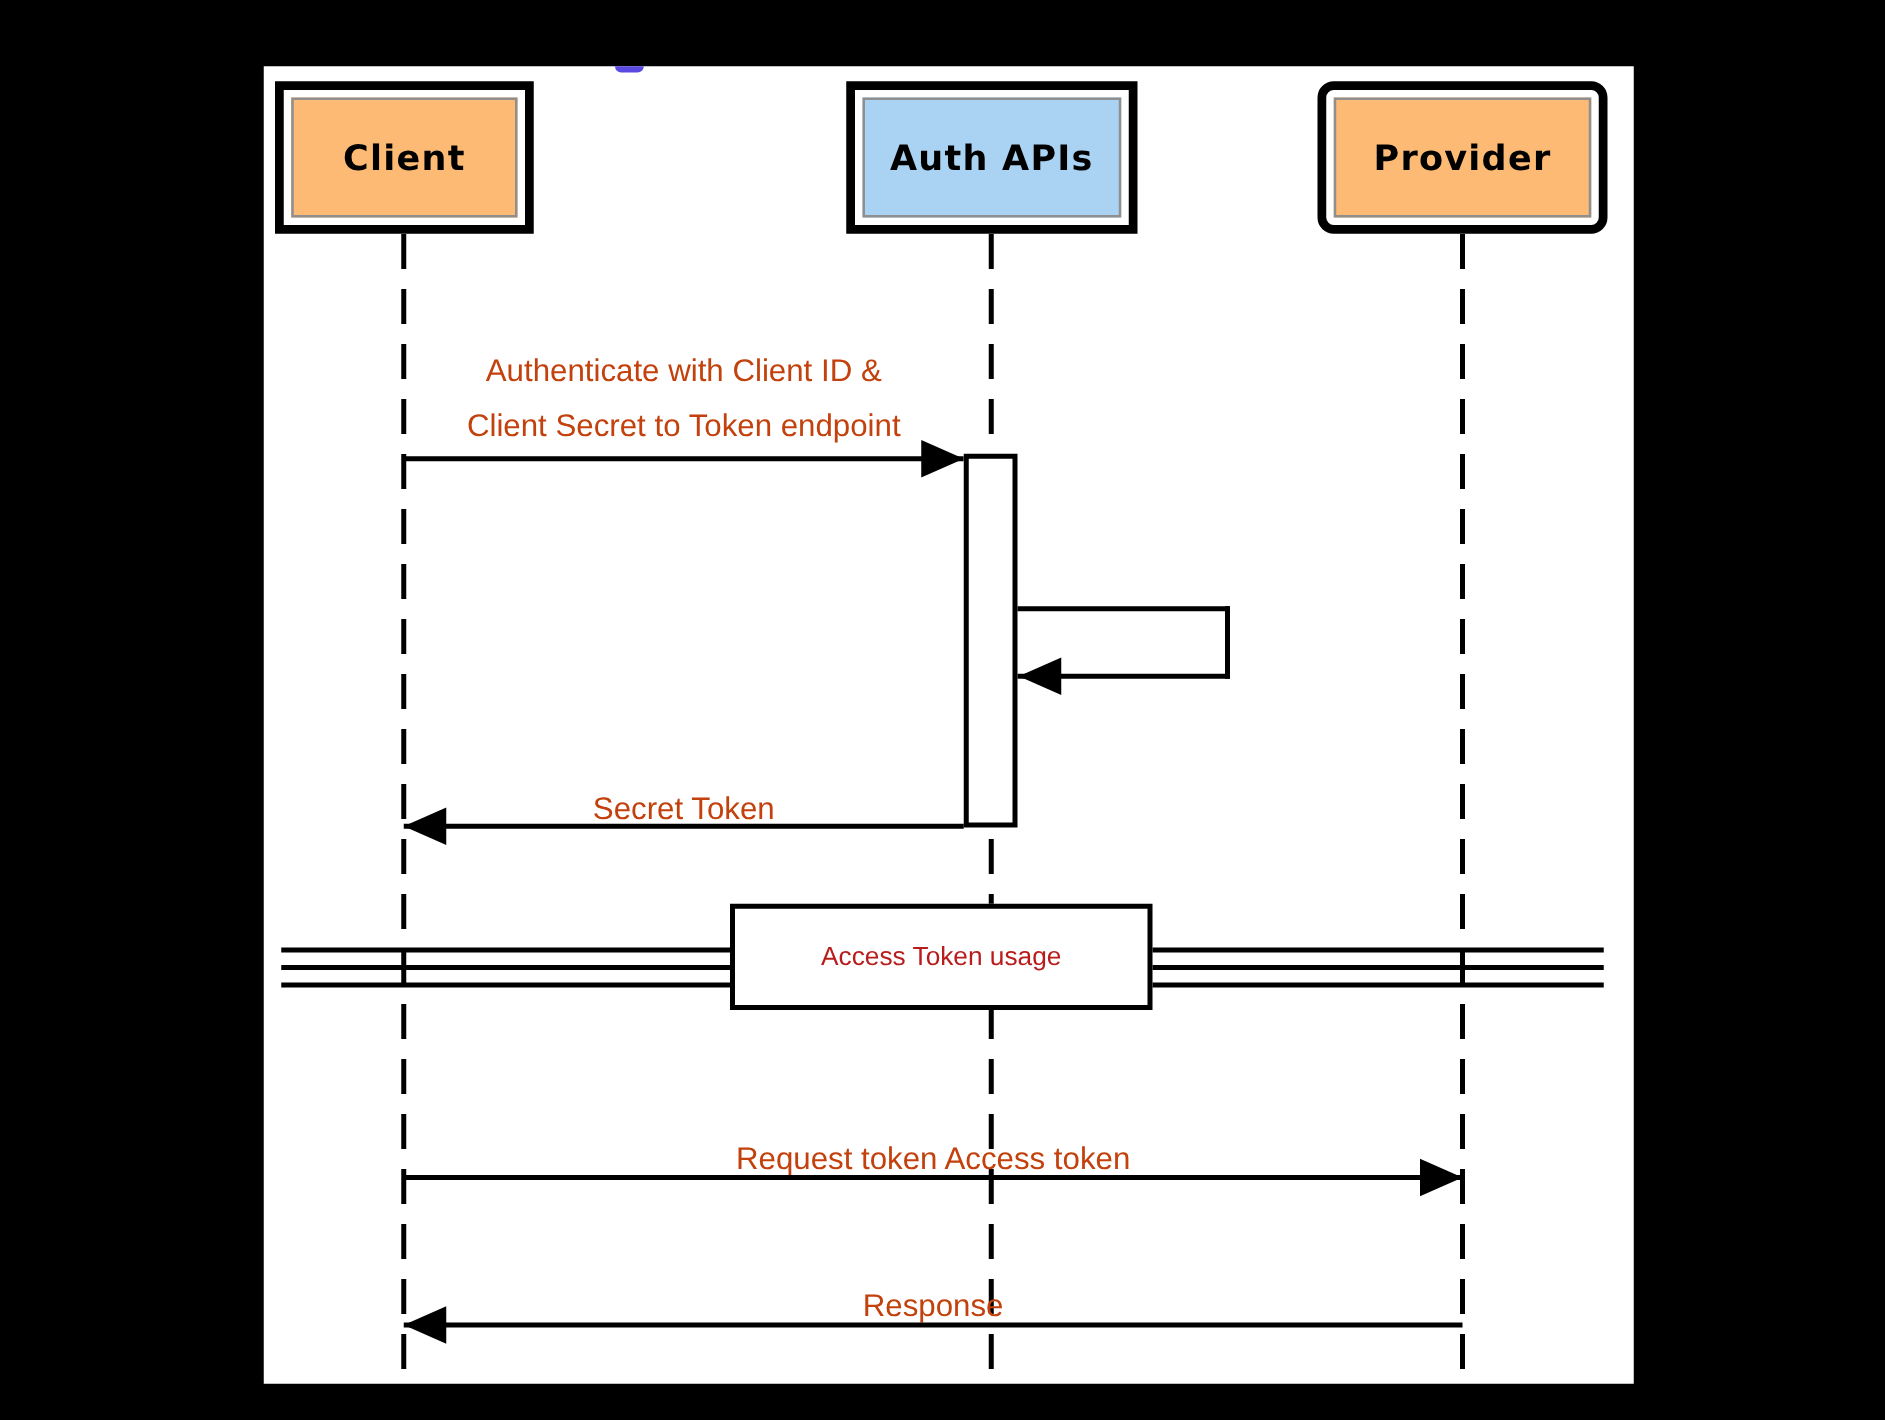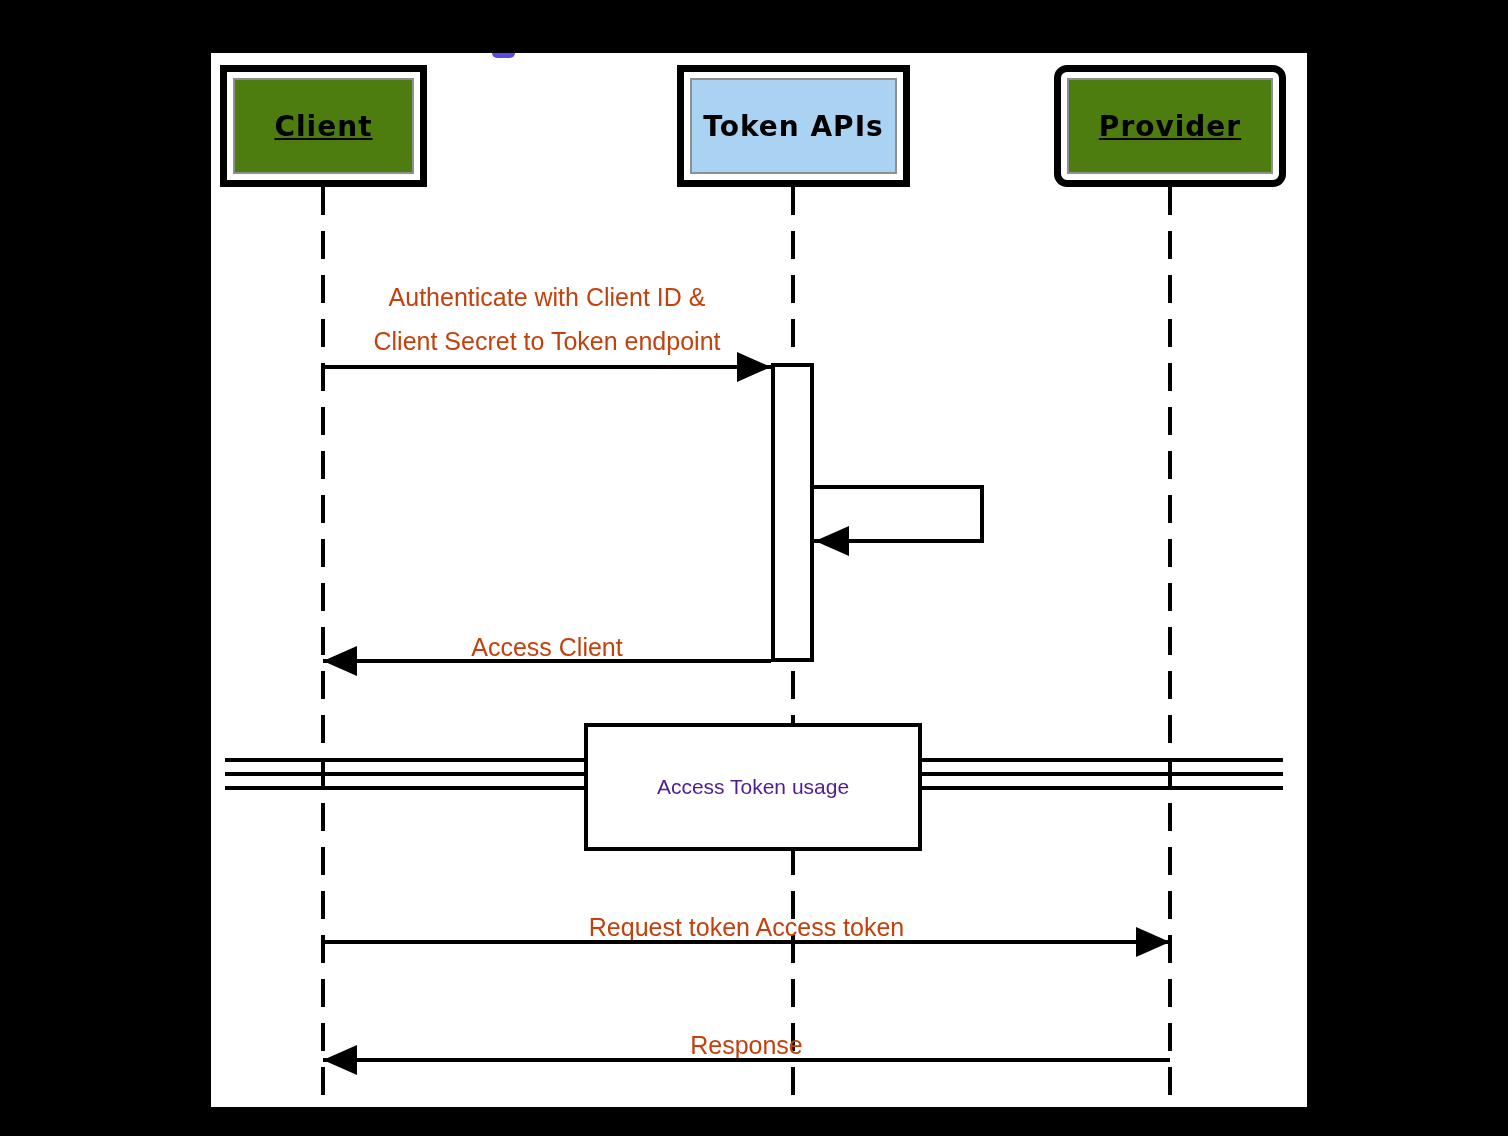--- a/index.html
+++ b/index.html
@@ -23,21 +23,21 @@
     width: 100%; height: 100%;
     border: 2px solid #8f8f8f;
     display: flex; align-items: center; justify-content: center;
     font-family: "DejaVu Sans", sans-serif;
     font-size: 28px; font-weight: 600; letter-spacing: 1px;
     color: #000;
   }
   .actor-client   { left: 9px;   width: 207px; }
   .actor-auth     { left: 466px; width: 233px; }
   .actor-provider { left: 843px; width: 232px; border-radius: 13px; }
-  .fill-yellow .actor-inner { background: #4d7c0f; text-decoration: underline; }
+  .fill-yellow .actor-inner { background: #fdba74; }
   .fill-blue   .actor-inner { background: #a9d2f3; }
 
   
   .lifeline {
     position: absolute; top: 134px; width: 4px; height: 920px;
     background: repeating-linear-gradient(to bottom, #000 0 28px, transparent 28px 44px);
   }
   .lifeline-client   { left: 110px; }
   .lifeline-auth     { left: 580px; }
   .lifeline-provider { left: 957px; }
@@ -86,24 +86,24 @@
   .token-line  { left: 112px; width: 448px; top: 606px; }
   .token-head  { left: 112px; top: 593px; }
 
   
   .divider-line { position: absolute; left: 14px; width: 1058px; height: 4px; background: #000; }
   .divider-line-1 { top: 705px; }
   .divider-line-2 { top: 719px; }
   .divider-line-3 { top: 733px; }
   .divider-box {
     position: absolute; left: 373px; top: 670px;
-    width: 338px; height: 128px;
+    width: 338px; height: 85px;
     background: #fff; border: 4px solid #000;
     display: flex; align-items: center; justify-content: center;
-    font-size: 21px; color: #4c1d95;
+    font-size: 21px; color: #b91c1c;
   }
 
   
   .request-label { left: 112px; width: 847px; top: 852px; }
   .request-line  { left: 112px; width: 847px; top: 887px; }
   .request-head  { left: 925px; top: 874px; }
 
   
   .response-label { left: 112px; width: 847px; top: 970px; }
   .response-line  { left: 112px; width: 847px; top: 1005px; }
@@ -130,39 +130,39 @@
 
   <div class="divider-line divider-line-1"></div>
   <div class="divider-line divider-line-2"></div>
   <div class="divider-line divider-line-3"></div>
   <div class="divider-box">Access Token usage</div>
 
   <div class="actor actor-client fill-yellow">
     <div class="actor-inner">Client</div>
   </div>
   <div class="actor actor-auth fill-blue">
-    <div class="actor-inner">Token APIs</div>
+    <div class="actor-inner">Auth APIs</div>
   </div>
   <div class="actor actor-provider fill-yellow">
     <div class="actor-inner">Provider</div>
   </div>
 
   <div class="msg-label auth-label">
     <div>Authenticate with Client ID &amp;</div>
     <div>Client Secret to Token endpoint</div>
   </div>
   <div class="msg-line auth-line"></div>
 
   <div class="activation"></div>
   <div class="arrow-right auth-head"></div>
 
   <div class="self-loop"></div>
   <div class="arrow-left self-head"></div>
 
-  <div class="msg-label token-label">Access Client</div>
+  <div class="msg-label token-label">Secret Token</div>
   <div class="msg-line token-line"></div>
   <div class="arrow-left token-head"></div>
 
   <div class="msg-label request-label">Request token Access token</div>
   <div class="msg-line request-line"></div>
   <div class="arrow-right request-head"></div>
 
   <div class="msg-label response-label">Response</div>
   <div class="msg-line response-line"></div>
   <div class="arrow-left response-head"></div>

